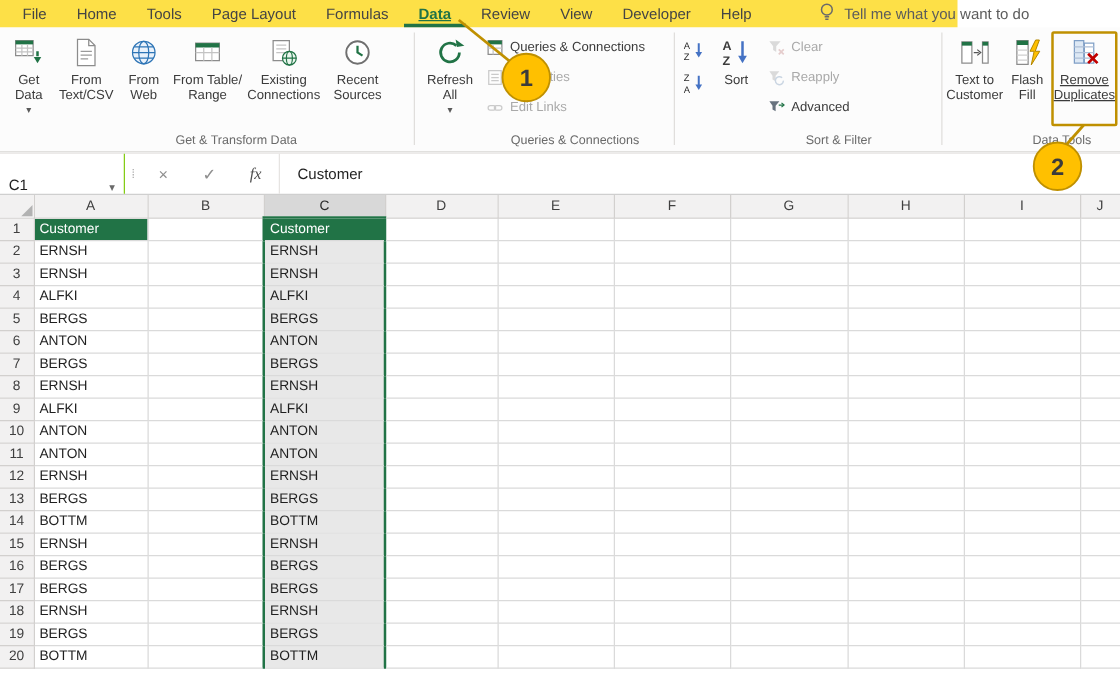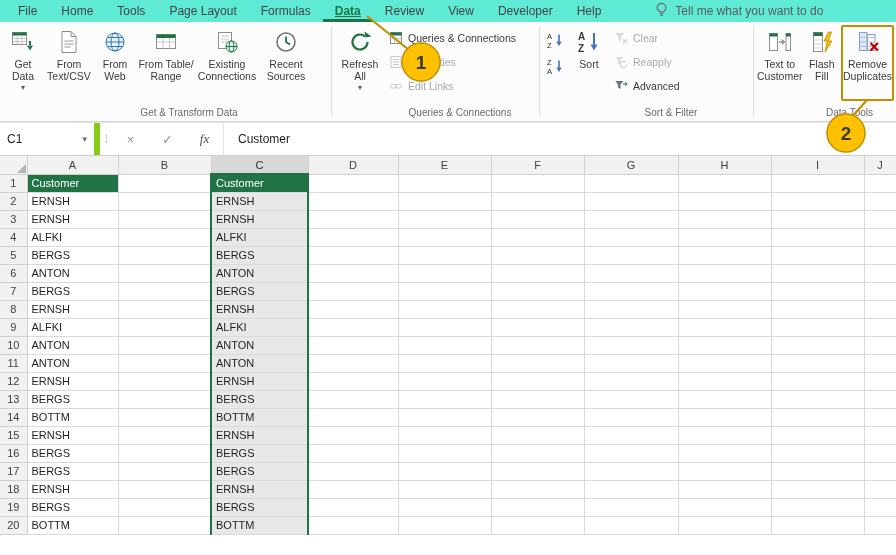--- a/index.html
+++ b/index.html
@@ -1,45 +1,45 @@
 <!DOCTYPE html>
 <html><head>
 <meta charset="utf-8">
 <style>
   * { box-sizing: border-box; margin:0; padding:0; }
   html,body { width:896px; height:555px; overflow:hidden; }
   body { font-family:"Liberation Sans", sans-serif; background:#fff; position:relative; color:#262626; }
 
   
-  .menubar { position:absolute; top:0; left:0; width:896px; height:22px; background:#5eead4; display:flex; align-items:center; }
+  .menubar { position:absolute; top:0; left:0; width:766px; height:22px; background:#fde047; display:flex; align-items:center; }
   .menu-tabs { display:flex; align-items:center; height:22px; padding-left:6px; }
   .menu-tab { padding:0 12px; font-size:12px; color:#444; height:22px; line-height:22px; cursor:default; white-space:nowrap; }
   .menu-tab.active { color:#217346; font-weight:bold; box-shadow: inset 0 -3px 0 #217346; text-decoration: underline; }
   .tellme { display:flex; align-items:center; gap:7px; margin-left:42px; color:#5c5c5c; font-size:12px; white-space:nowrap; }
 
   
   .ribbon { position:absolute; top:22px; left:0; width:896px; height:100px; background:#fcfcfc; border-bottom:1px solid #d8d6d4; }
   .rgroup { position:absolute; top:0; height:99px; }
   .rg-buttons { position:absolute; top:3px; left:2px; right:2px; height:76px; display:flex; align-items:stretch; gap:2px; }
   .rg-label { position:absolute; bottom:3px; left:0; right:0; text-align:center; font-size:10px; color:#6a6a6a; white-space:nowrap;margin-left:48px; }
   .rsep { position:absolute; top:4px; width:1px; height:90px; background:#e0dedc; }
   .big-btn { display:flex; flex-direction:column; align-items:center; padding-top:4px; font-size:10.5px; color:#3b3b3b; text-align:center; line-height:1.18; border-radius:2px; cursor:default; }
   .big-btn svg { margin-bottom:3px; flex:none; }
   .big-btn .caret { font-size:8px; color:#5a5a5a; line-height:1; margin-top:1px; }
-  .big-btn.hl { border:2px solid #bf9000; padding-top:2px; }
+  .big-btn.hl { border:2px solid #bf9000; padding-top:2px;text-decoration:underline; }
   .small-col { display:flex; flex-direction:column; gap:4px; padding-top:3px; }
   .small-btn { display:flex; align-items:center; gap:5px; font-size:10.5px; color:#3b3b3b; height:20px; padding:0 3px; white-space:nowrap; }
   .small-btn.disabled { color:#a9a9a9; }
   .small-btn.disabled svg { opacity:.5; }
   .tiny-col { display:flex; flex-direction:column; gap:5px; padding-top:5px; }
   .tiny-btn { width:24px; height:21px; display:flex; align-items:center; justify-content:center; border:1px solid transparent; }
 
   
   .fbar { position:absolute; top:122px; left:0; width:896px; height:34px; background:#fff; border-top:1px solid #e6e4e2; border-bottom:1px solid #cfcfcf; display:flex; align-items:stretch; }
-  .namebox { width:100px; display:flex; align-items:center; justify-content:space-between; padding:0 7px; border-right:6px solid #84cc16; font-size:12px; color:#1f1f1f; }
+  .namebox { width:100px; display:flex; align-items:flex-end; justify-content:space-between; padding:0 7px; border-right:1px solid #84cc16; font-size:12px; color:#1f1f1f; }
   .nb-caret { font-size:9px; color:#6a6a6a; }
   .fb-handle { width:12px; display:flex; align-items:center; justify-content:center; color:#a8a8a8; font-size:10px; letter-spacing:-1px; }
   .fb-btn { width:37px; display:flex; align-items:center; justify-content:center; color:#8f8f8f; font-size:13px; }
   .fb-fx { font-style:italic; font-family:"Liberation Serif", serif; color:#4f4f4f; font-size:13px; }
   .fb-content { flex:1; display:flex; align-items:center; padding-left:14px; font-size:12px; color:#1f1f1f; border-left:1px solid #e6e4e2; }
 
   
   .sheet-wrap { position:absolute; top:156px; left:0; width:896px; height:399px; overflow:hidden; background:#fff; }
   table.sheet { border-collapse:collapse; table-layout:fixed; width:896px; }
   .sheet th, .sheet td { height:18px; padding:0 4px; font-size:11px; font-weight:normal; overflow:hidden; white-space:nowrap; }

